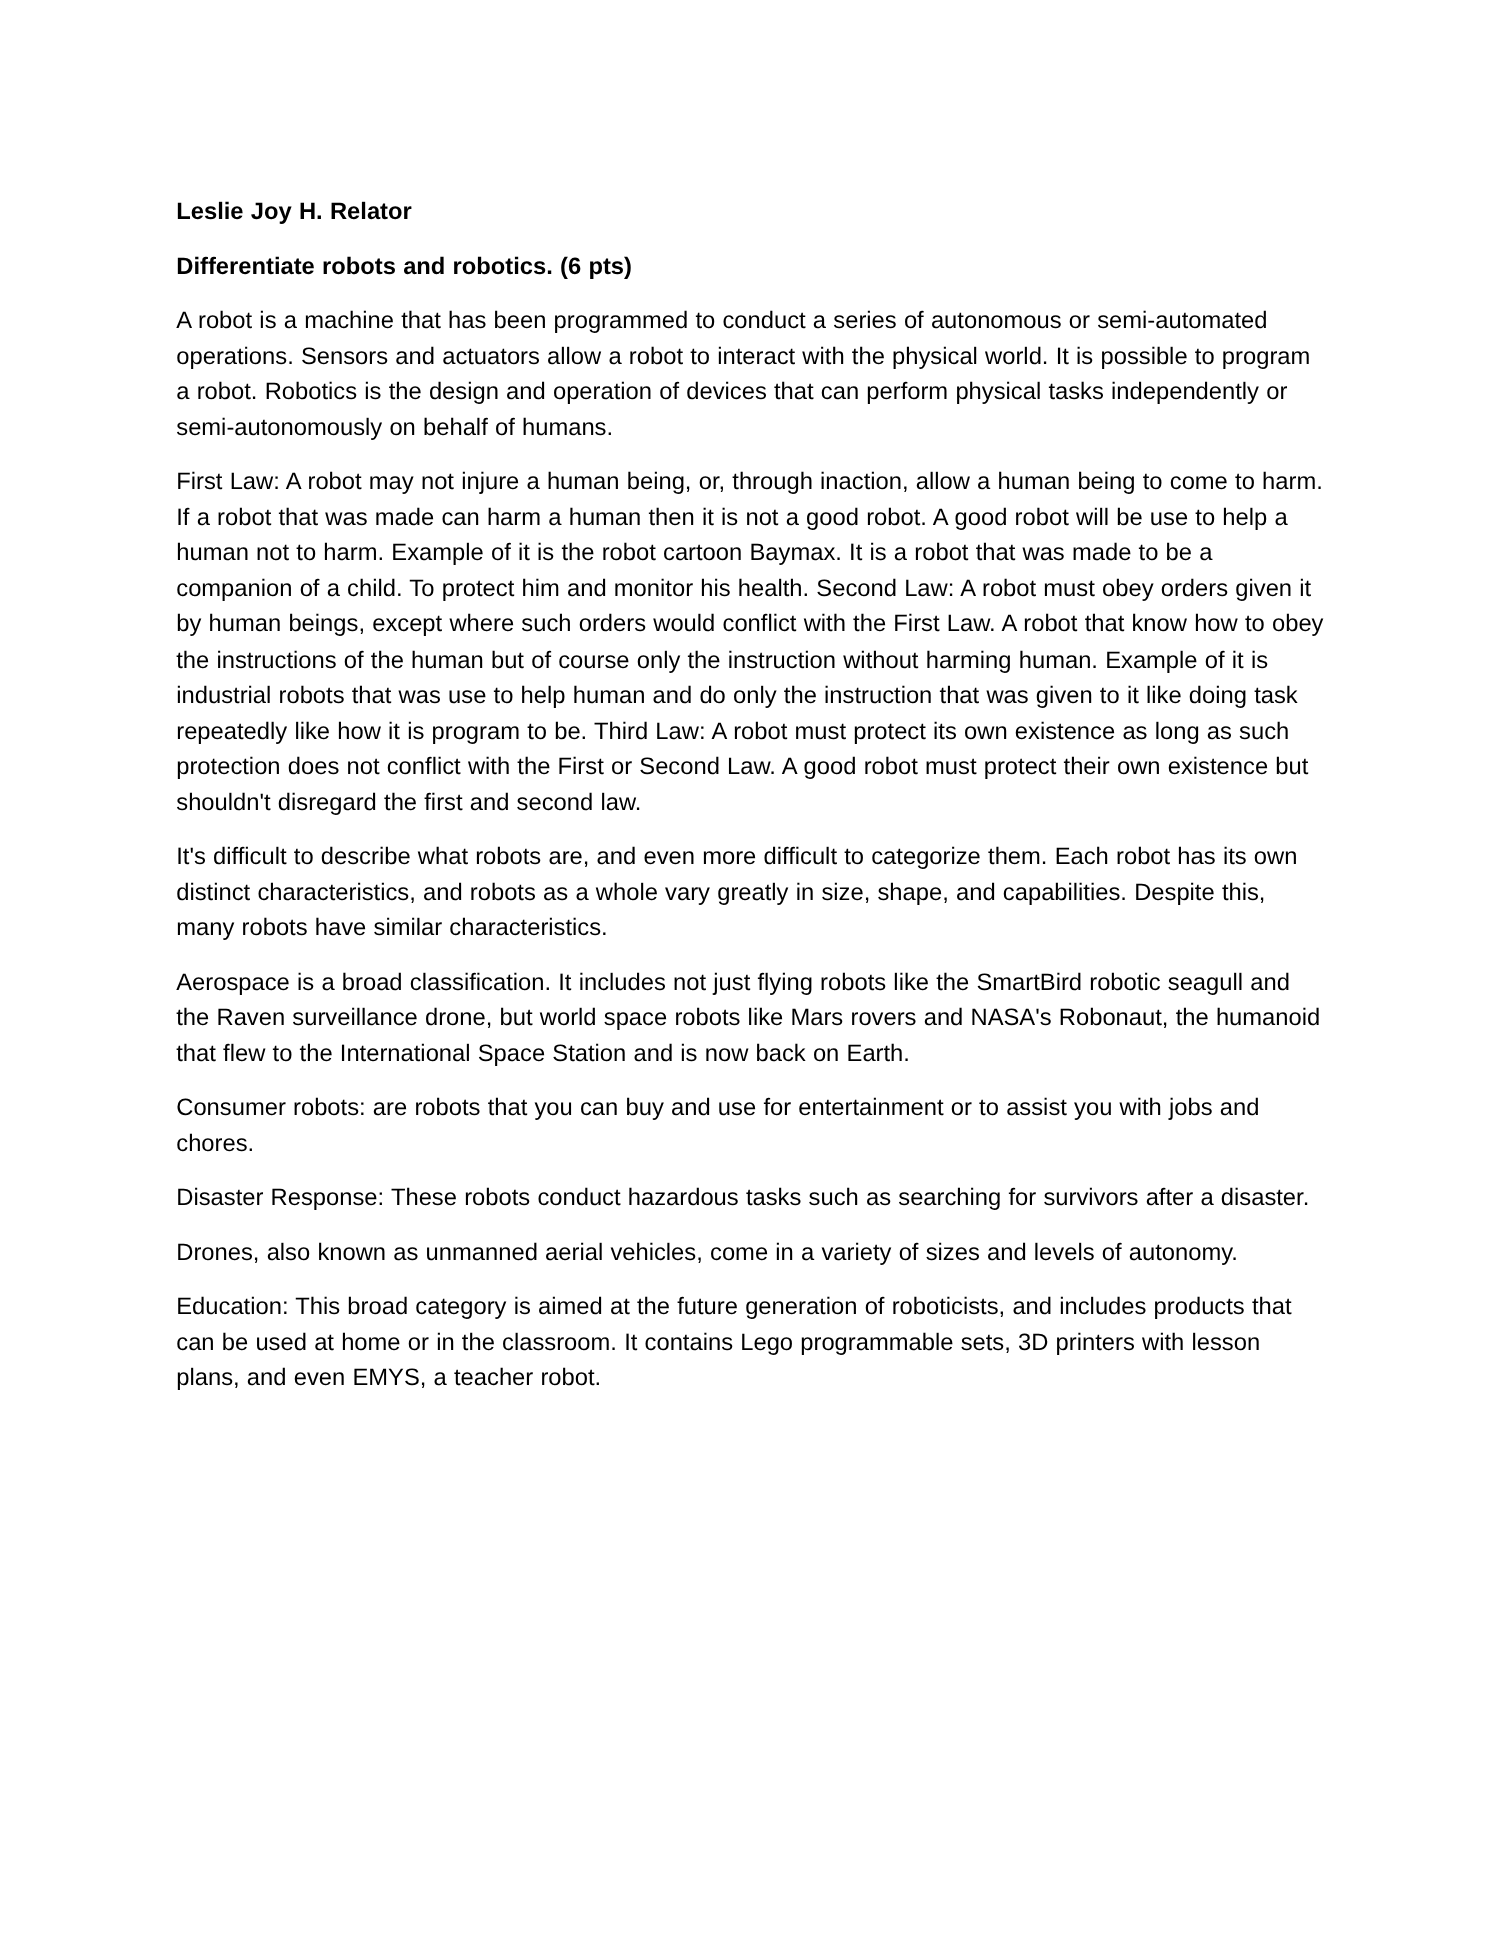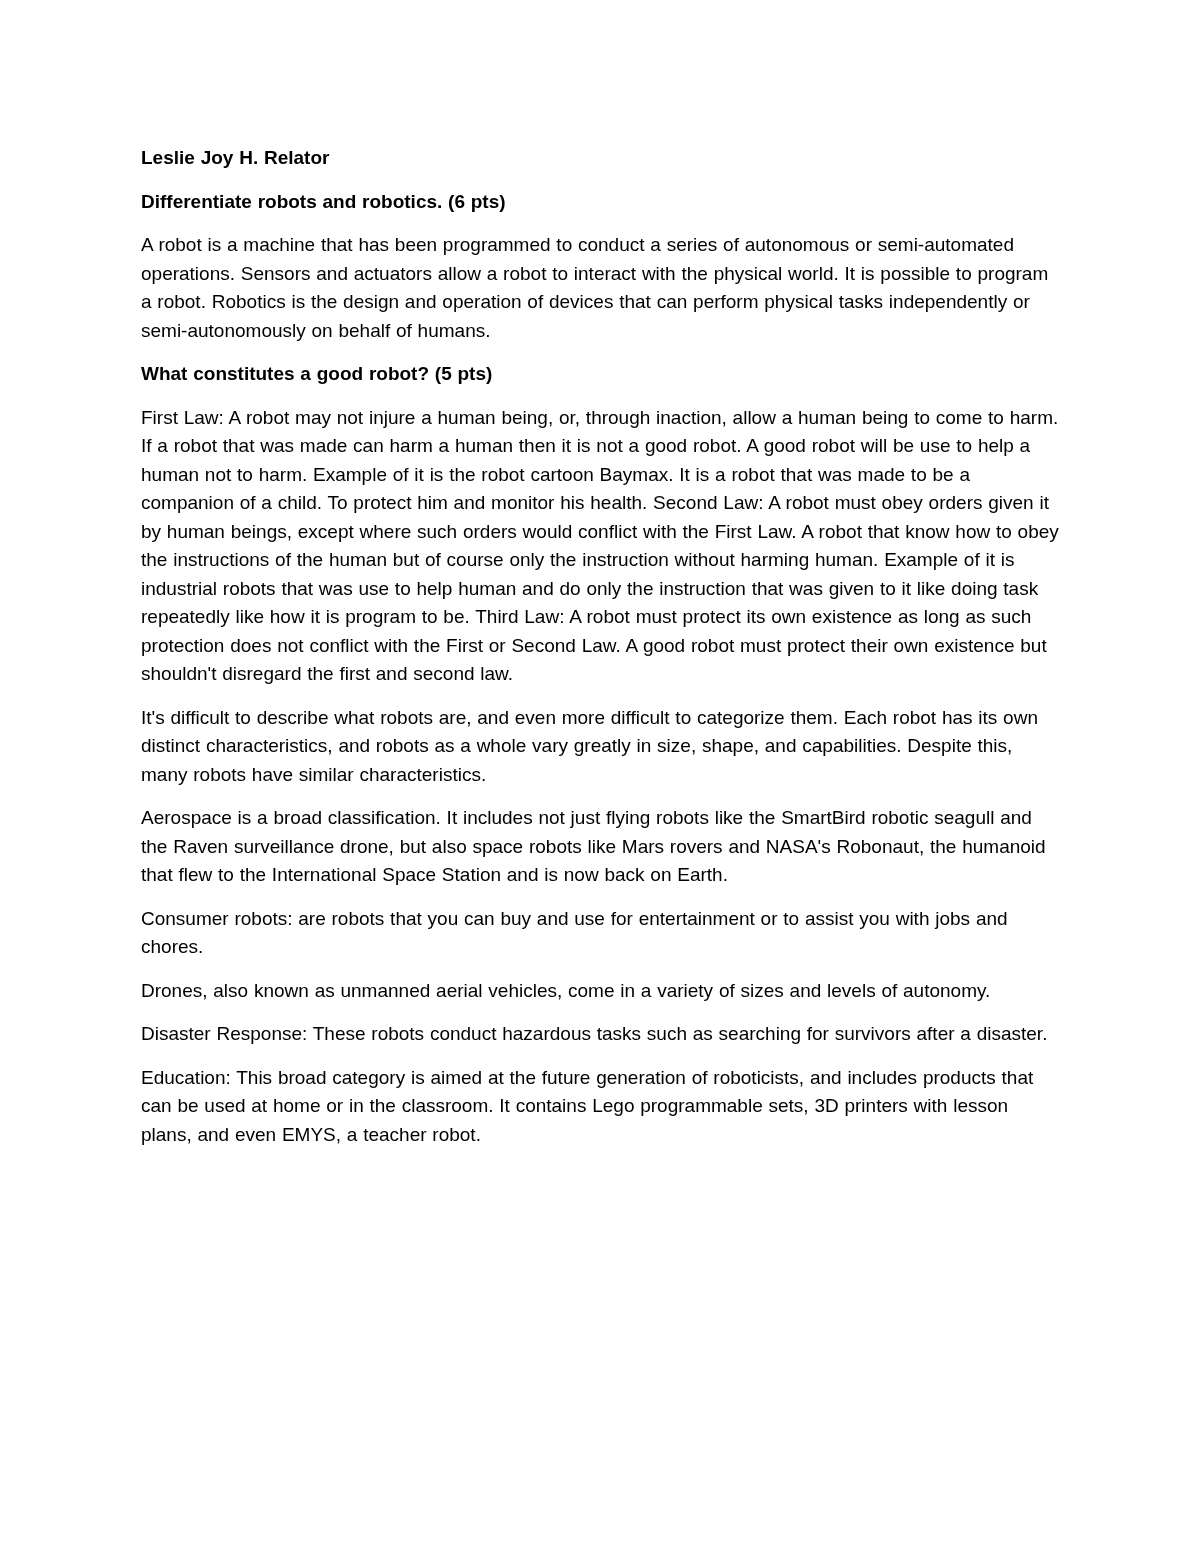--- a/index.html
+++ b/index.html
@@ -11,21 +11,21 @@
     width: 1200px;
     height: 1553px;
     position: relative;
     font-family: "Liberation Sans", sans-serif;
     color: #000000;
     -webkit-font-smoothing: antialiased;
   }
   .page {
     position: absolute;
     left: 141px;
-    top: 144px;
+    top: 156px;
     width: 922px;
   }
   .block {
     font-size: 19px;
     line-height: 28.5px;
     margin: 0 0 15px 0;
     text-align: left;
     word-spacing: 0.5px;
   }
   .bold {
@@ -34,23 +34,22 @@
 </style>
 </head>
 <body>
 
 <div class="page">
   <p class="block bold">Leslie Joy H. Relator</p>
 
   <p class="block bold">Differentiate robots and robotics. (6 pts)</p>
   <p class="block">A robot is a machine that has been programmed to conduct a series of autonomous or semi-automated operations. Sensors and actuators allow a robot to interact with the physical world. It is possible to program a robot. Robotics is the design and operation of devices that can perform physical tasks independently or semi-autonomously on behalf of humans.</p>
 
-  <p class="block bold">What constitutes a good robot? (5 pts)</p>
 
   <p class="block">First Law: A robot may not injure a human being, or, through inaction, allow a human being to come to harm. If a robot that was made can harm a human then it is not a good robot. A good robot will be use to help a human not to harm. Example of it is the robot cartoon Baymax. It is a robot that was made to be a companion of a child. To protect him and monitor his health. Second Law: A robot must obey orders given it by human beings, except where such orders would conflict with the First Law. A robot that know how to obey the instructions of the human but of course only the instruction without harming human. Example of it is industrial robots that was use to help human and do only the instruction that was given to it like doing task repeatedly like how it is program to be. Third Law: A robot must protect its own existence as long as such protection does not conflict with the First or Second Law. A good robot must protect their own existence but shouldn't disregard the first and second law.</p>
 
   <p class="block">It's difficult to describe what robots are, and even more difficult to categorize them. Each robot has its own distinct characteristics, and robots as a whole vary greatly in size, shape, and capabilities. Despite this, many robots have similar characteristics.</p>
-  <p class="block">Aerospace is a broad classification. It includes not just flying robots like the SmartBird robotic seagull and the Raven surveillance drone, but also space robots like Mars rovers and NASA's Robonaut, the humanoid that flew to the International Space Station and is now back on Earth.</p>
+  <p class="block">Aerospace is a broad classification. It includes not just flying robots like the SmartBird robotic seagull and the Raven surveillance drone, but world space robots like Mars rovers and NASA's Robonaut, the humanoid that flew to the International Space Station and is now back on Earth.</p>
   <p class="block">Consumer robots: are robots that you can buy and use for entertainment or to assist you with jobs and chores.</p>
+  <p class="block">Disaster Response: These robots conduct hazardous tasks such as searching for survivors after a disaster.</p>
   <p class="block">Drones, also known as unmanned aerial vehicles, come in a variety of sizes and levels of autonomy.</p>
-  <p class="block">Disaster Response: These robots conduct hazardous tasks such as searching for survivors after a disaster.</p>
   <p class="block">Education: This broad category is aimed at the future generation of roboticists, and includes products that can be used at home or in the classroom. It contains Lego programmable sets, 3D printers with lesson plans, and even EMYS, a teacher robot.</p>
 </div>
 
 </body></html>

